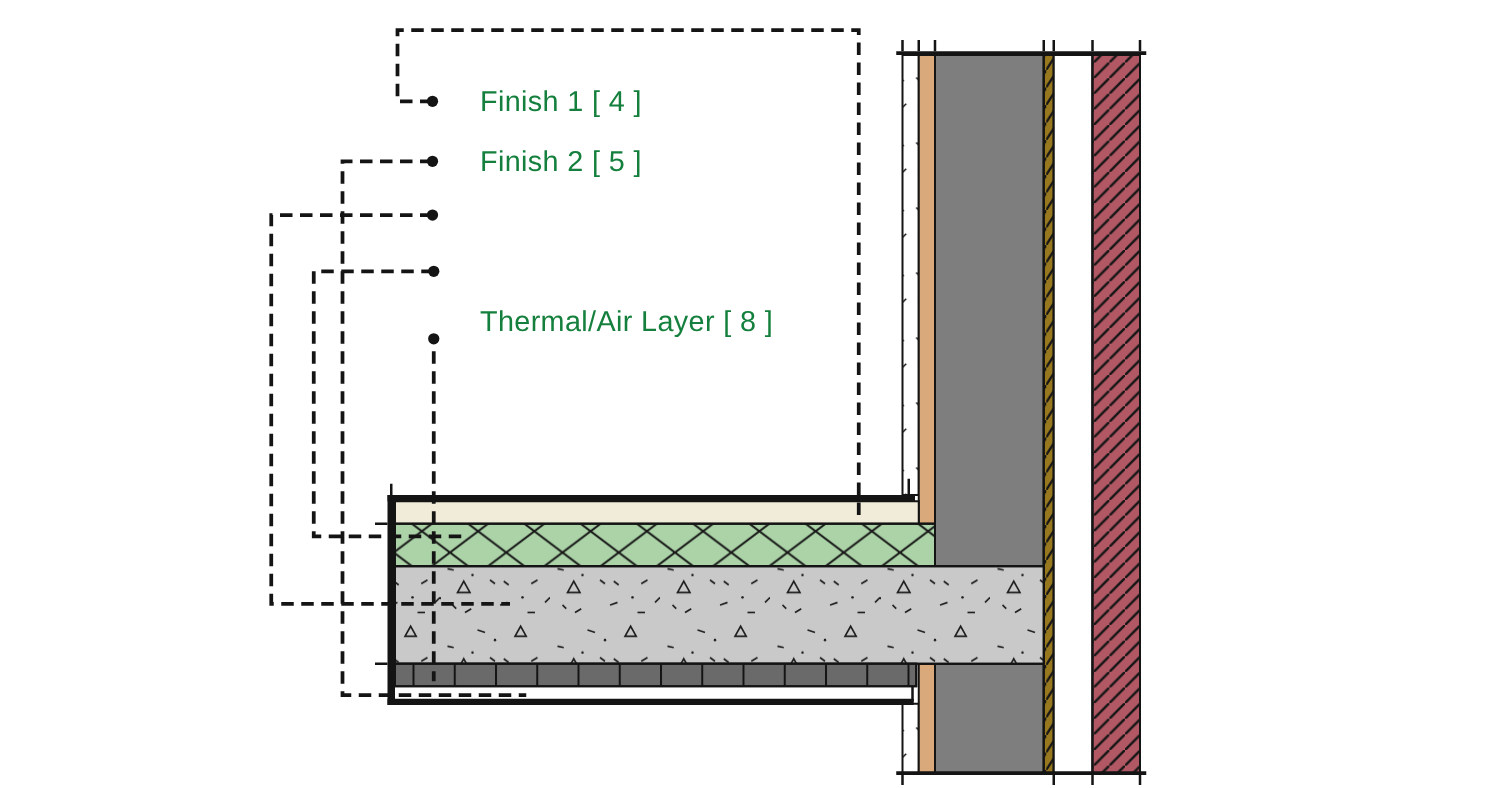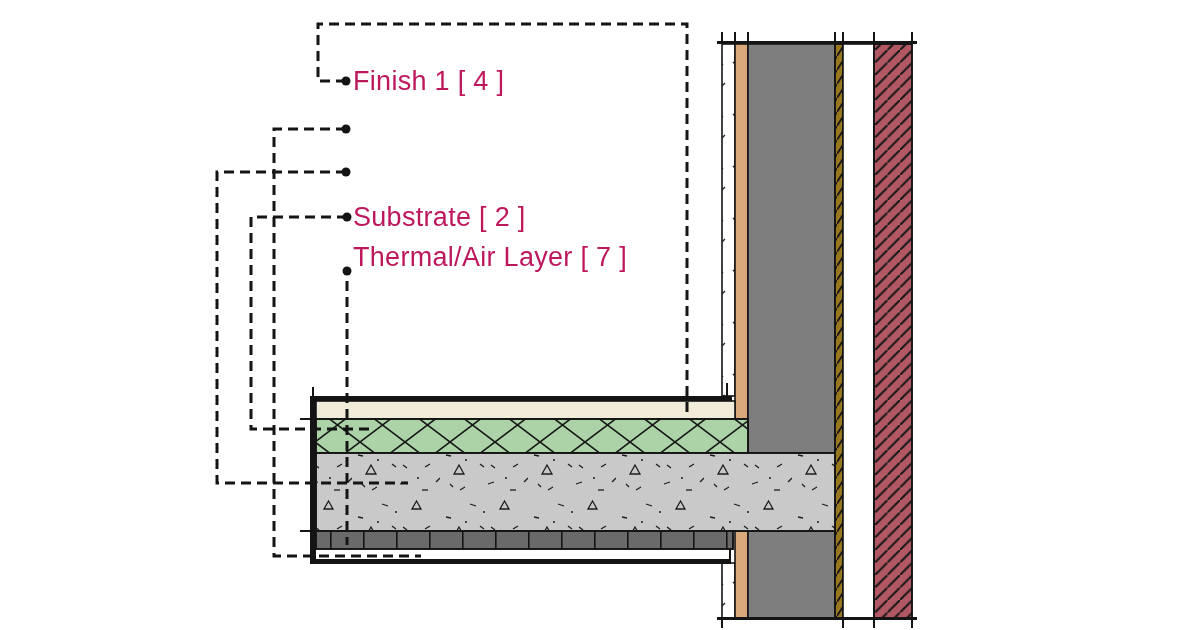--- a/index.html
+++ b/index.html
@@ -6,26 +6,26 @@
   #stage{
     position:relative;
     width:1200px;height:630px;
     background:#ffffff;
     overflow:hidden;
     font-family:"Liberation Sans", sans-serif;
   }
   #drawing{position:absolute;left:0;top:0;}
   .legend-label{
     position:absolute;
-    left:353px;
+    left:384px;
     height:34px;
     line-height:34px;
-    font-size:27px;
+    font-size:23px;
     letter-spacing:0.3px;
-    color:#be185d;
+    color:#15803d;
     white-space:nowrap;
   }
 </style>
 </head>
 <body>
 
 <div id="stage">
 
   <svg id="drawing" width="1200" height="630" viewBox="0 0 1200 630" xmlns="http://www.w3.org/2000/svg">
 
@@ -153,16 +153,16 @@
     <g fill="#141414">
       <circle cx="346" cy="81" r="4.5"></circle>
       <circle cx="346" cy="129" r="4.5"></circle>
       <circle cx="346" cy="172" r="4.5"></circle>
       <circle cx="347" cy="217" r="4.5"></circle>
       <circle cx="347" cy="271" r="4.5"></circle>
     </g>
   </svg>
 
   <div class="legend-label" style="top:64px">Finish 1 [ 4 ]</div>
-  <div class="legend-label" style="top:200px">Substrate [ 2 ]</div>
-  <div class="legend-label" style="top:240px">Thermal/Air Layer [ 7 ]</div>
+  <div class="legend-label" style="top:112px">Finish 2 [ 5 ]</div>
+  <div class="legend-label" style="top:240px">Thermal/Air Layer [ 8 ]</div>
 
 </div>
 
 </body></html>

